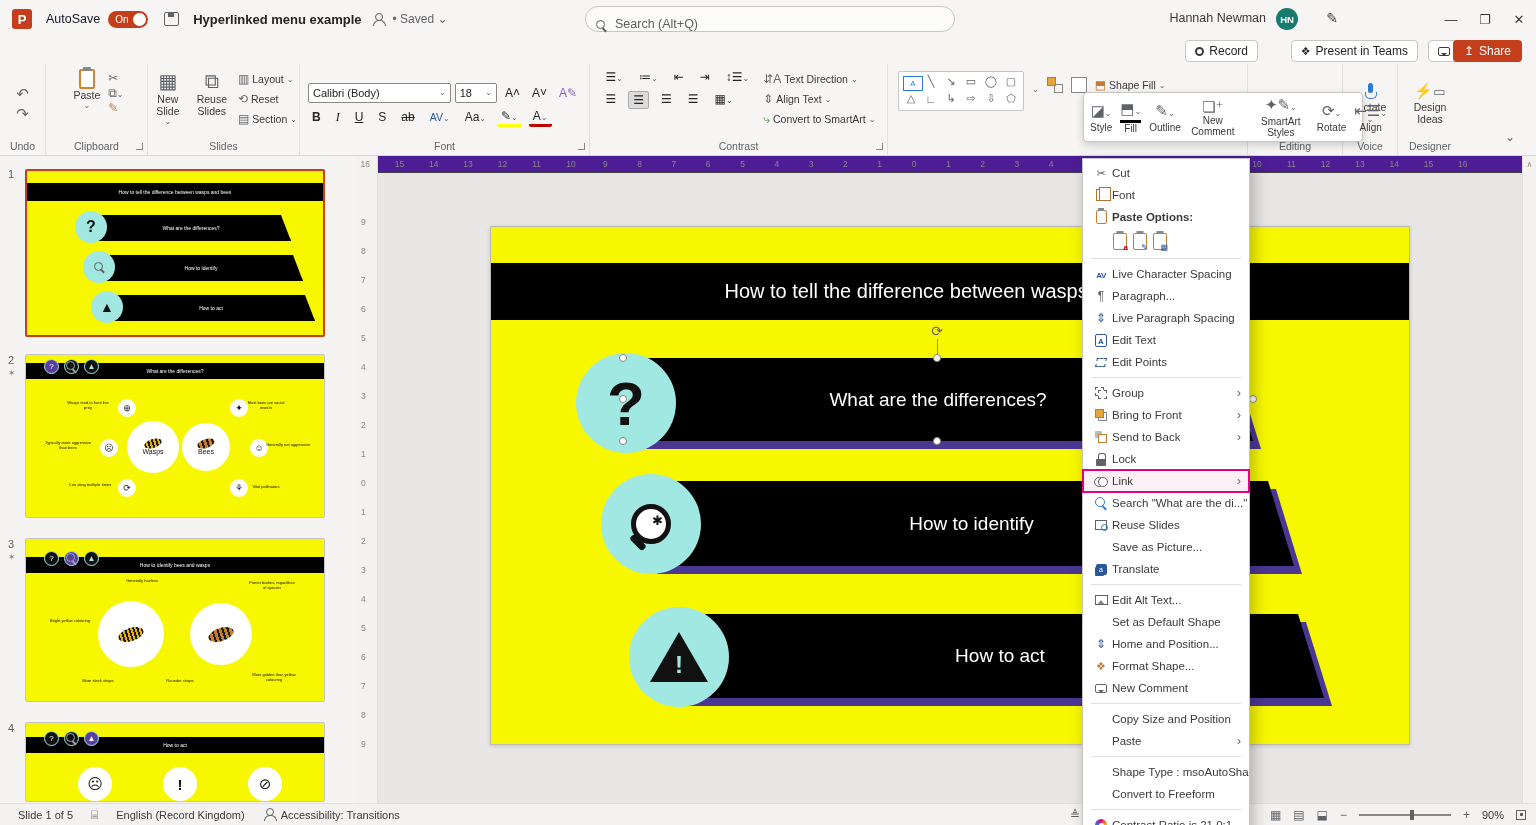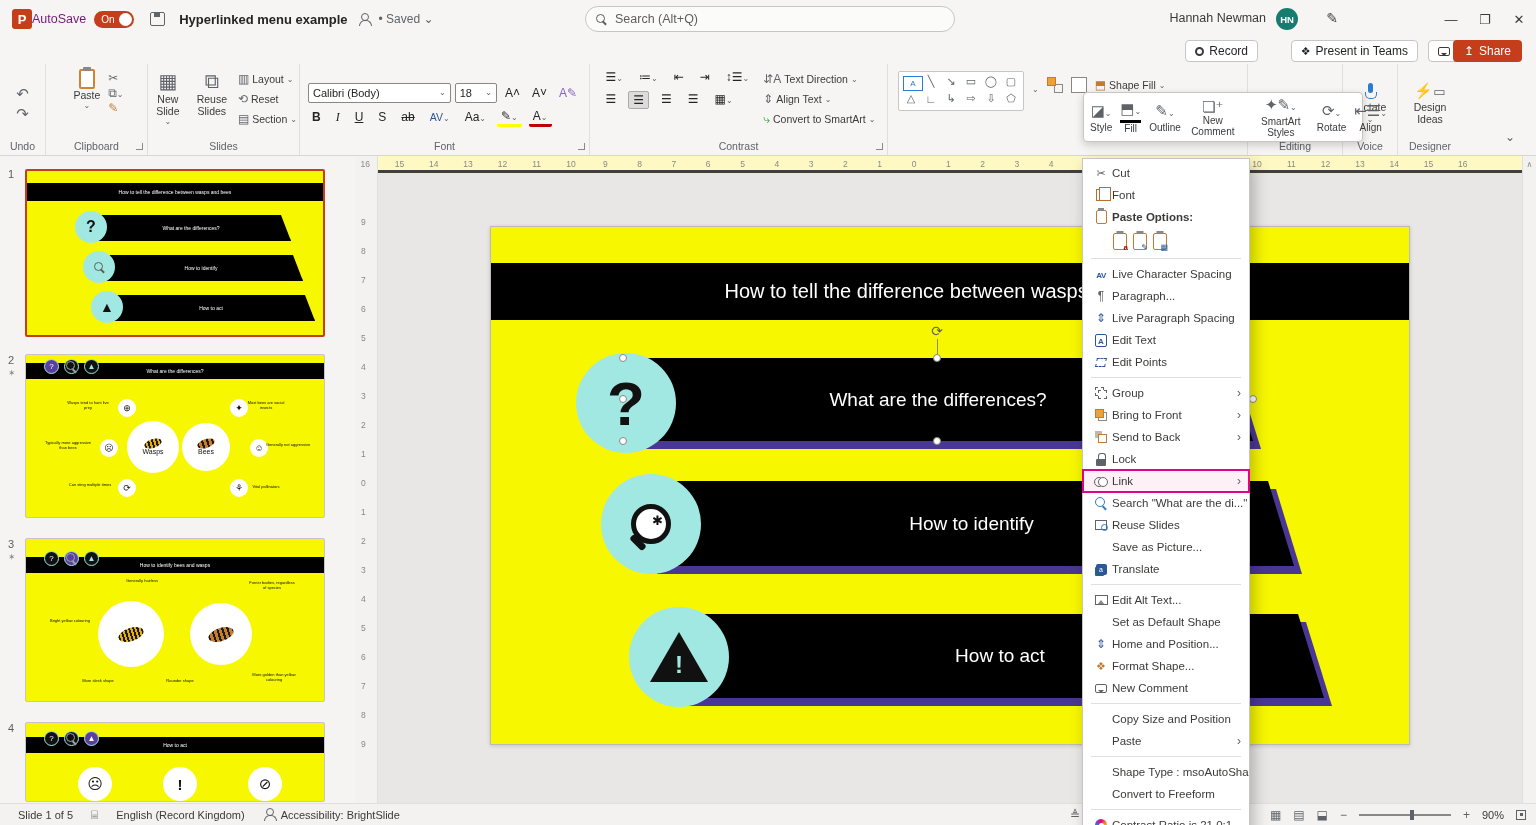--- a/index.html
+++ b/index.html
@@ -1,31 +1,31 @@
 <!DOCTYPE html>
 <html style="--accent: #c43e1c; --yellow: #f7f700; --teal: #a2e8e2; --purple: #4a3794; --pink: #e3008c; --avatar: #177c70;"><head>
 <meta charset="utf-8">
 <style>
   *{box-sizing:border-box;margin:0;padding:0}
   html,body{width:1536px;height:825px;overflow:hidden}
   body{font-family:"Liberation Sans",sans-serif;color:#3b3a39;background:#ebebeb;position:relative}
   
   #titlebar{position:absolute;left:0;top:0;width:1536px;height:38px;background:#f7f5f4;display:flex;align-items:center}
   .pp-logo{width:20px;height:20px;background:var(--accent);border-radius:3px;color:#fff;font-weight:bold;font-size:13px;display:flex;align-items:center;justify-content:center;margin-left:12px}
-  .tb-txt{font-size:12.5px;color:#701a75;white-space:nowrap}
+  .tb-txt{font-size:12.5px;color:#0f172a;margin-left:14px;white-space:nowrap}
   .toggle{width:40px;height:17px;background:var(--accent);border-radius:9px;margin-left:8px;position:relative;color:#fff;font-size:10px;display:flex;align-items:center;padding-left:7px}
   .toggle::after{content:"";position:absolute;right:2px;top:2px;width:13px;height:13px;border-radius:50%;background:#fff}
   .ic-save{width:15px;height:14px;border:1.5px solid #5f6368;border-radius:2px;margin-left:16px;position:relative}
   .ic-save::before{content:"";position:absolute;top:0;left:3px;width:6px;height:4px;background:#5f6368}
   .doc-title{font-size:13px;font-weight:600;color:#252423;margin-left:14px}
   .ic-person{width:13px;height:13px;position:relative;margin-left:10px}
   .ic-person::before{content:"";position:absolute;top:0;left:3.5px;width:6px;height:6px;border-radius:50%;border:1.3px solid #5f6368}
   .ic-person::after{content:"";position:absolute;bottom:0;left:1px;width:11px;height:5px;border:1.3px solid #5f6368;border-bottom:none;border-radius:6px 6px 0 0}
   .saved{font-size:12px;color:#5f6368;margin-left:8px}
-  #searchbox{position:absolute;left:585px;top:6px;width:370px;height:26px;background:#fbfbfa;border:1px solid #c8c6c4;border-radius:13px;display:flex;align-items:center;font-size:12.5px;color:#605e5c}
+  #searchbox{position:absolute;left:585px;top:6px;width:370px;height:26px;background:#fbfbfa;border:1px solid #c8c6c4;border-radius:13px;display:flex;align-items:flex-end;font-size:12.5px;color:#605e5c}
   .mag{width:11px;height:11px;position:relative;display:inline-block}
   .mag::before{content:"";position:absolute;top:0;left:0;width:7px;height:7px;border:1.5px solid #605e5c;border-radius:50%}
   .mag::after{content:"";position:absolute;width:5px;height:1.5px;background:#605e5c;transform:rotate(45deg);right:0;bottom:1px}
   #searchbox .mag{margin:0 8px 0 10px}
   .user-name{position:absolute;right:270px;top:11px;font-size:12.5px;color:#3b3a39}
   .avatar{position:absolute;right:238px;top:8px;width:22px;height:22px;border-radius:50%;background:var(--avatar);color:#fff;font-size:9.5px;font-weight:600;display:flex;align-items:center;justify-content:center}
   .pen-ic{position:absolute;right:198px;top:10px;font-size:14px;color:#3b3a39}
   .win-btn{position:absolute;top:0;width:34px;height:38px;display:flex;align-items:center;justify-content:center;font-size:13px;color:#3b3a39}
   
   #tabsrow{position:absolute;left:0;top:38px;width:1536px;height:26px;background:#f7f5f4;display:flex;align-items:center}
@@ -78,21 +78,21 @@
   .mini-circ{position:absolute;border-radius:50%;background:var(--teal);display:flex;align-items:center;justify-content:center;font-weight:bold;color:#111}
   .tcirc{position:absolute;width:15px;height:15px;border-radius:50%;display:flex;align-items:center;justify-content:center;color:#fff;font-size:8px;border:1px solid var(--teal)}
   .wcirc{position:absolute;border-radius:50%;background:#fff;display:flex;align-items:center;justify-content:center;color:#111}
   .tlabel{position:absolute;font-size:4px;color:#111;text-align:center;width:48px;line-height:1.2}
   .insect{width:18px;height:9px;border-radius:50%;background:repeating-linear-gradient(90deg,#1a1a1a 0 2px,#e8b007 2px 4px);transform:rotate(-18deg)}
   .insect.bee{background:repeating-linear-gradient(90deg,#1a1a1a 0 2px,#c87d2a 2px 5px)}
   
   #vruler{position:absolute;left:355px;top:0;width:23px;height:647px;background:#f3f2f1;border-right:1px solid #e1dfdd}
   .vnum{position:absolute;left:6px;font-size:8.5px;color:#8a8886}
   #canvas{position:absolute;left:378px;top:0;width:1158px;height:647px;background:#e9e7e5}
-  #hruler{position:absolute;left:0;top:0;width:1158px;height:17px;background:#fef9c3;border-bottom:3px solid #404040}
+  #hruler{position:absolute;left:0;top:0;width:1158px;height:17px;background:#4c1d95;border-bottom:1px solid #404040}
   .hnum{position:absolute;top:3px;font-size:8.5px;color:#8a8886;transform:translateX(-50%)}
   #vscroll{position:absolute;right:0;top:0;width:14px;height:647px;background:#f3f2f1;border-left:1px solid #e1dfdd;font-size:8px;color:#8a8886;text-align:center;padding-top:4px}
   
   #slide{position:absolute;left:112px;top:70px;width:920px;height:519px;background:var(--yellow);border:1px solid #bdbbb9;box-shadow:0 1px 4px rgba(0,0,0,.15)}
   #slide-titleband{position:absolute;left:0;top:36px;width:100%;height:57px;background:#000;color:#fff;display:flex;align-items:center;justify-content:center;font-size:20px}
   .banner{position:absolute;height:83px}
   .banner .face{position:absolute;inset:0;background:#000;clip-path:polygon(0 0,calc(100% - 26px) 0,100% 100%,0 100%);display:flex;align-items:center;justify-content:center;color:#fff;font-size:19px;z-index:2}
   .banner .bshadow{position:absolute;inset:0;transform:translate(8px,8px);background:var(--purple);clip-path:polygon(0 0,calc(100% - 26px) 0,100% 100%,0 100%);z-index:1}
   .bcircle{position:absolute;width:100px;height:100px;border-radius:50%;background:var(--teal);display:flex;align-items:center;justify-content:center;z-index:3}
   .qmark{font-size:62px;font-weight:800;color:#111}
@@ -800,21 +800,21 @@
       <span>Slide 1 of 5</span>
     </div>
   <div class="sb-item">
       <span class="sb-ico">⌸</span>
     </div>
   <div class="sb-item">
       <span>English (Record Kingdom)</span>
     </div>
   <div class="sb-item">
       <span class="ic-person" style="margin:0"></span>
-      <span>Accessibility: BrightSlide</span>
+      <span>Accessibility: Transitions</span>
     </div>
   <div class="sb-item" style="position:absolute;left:1052px">
       <span class="sb-ico">≜</span>
     </div>
   <div id="sb-right">
     <span class="sb-ico">▦</span>
     <span class="sb-ico">▤</span>
     <span class="sb-ico">⬓</span>
     <span class="sb-ico">−</span>
     <span class="zoom-slider"></span>

